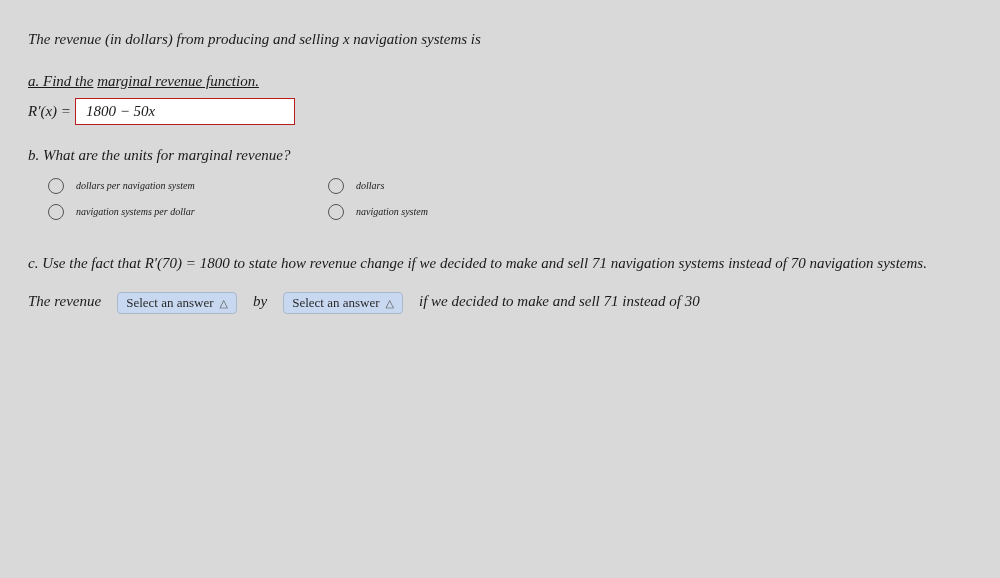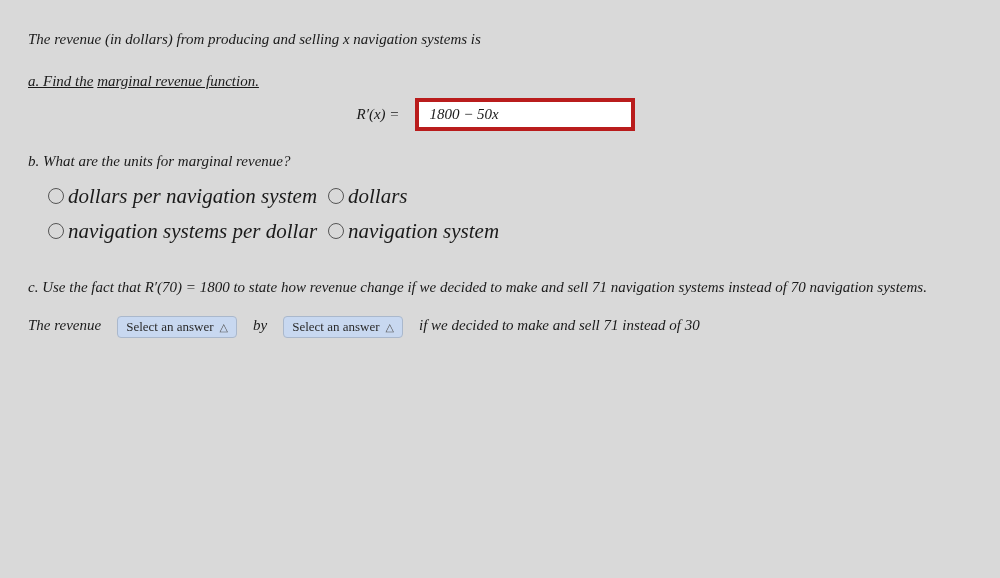--- a/index.html
+++ b/index.html
@@ -56,26 +56,25 @@
     .section-label span {
       text-decoration: underline;
       font-style: italic;
     }
 
     .answer-box {
       display: flex;
       align-items: center;
       font-size: 15px;
       font-style: italic;
-      gap: 12px;
-      justify-content: center;
+      gap: 0;
     }
 
     .answer-field {
-      border: 4px solid #b91c1c;
+      border: 1px solid #b91c1c;
       background: #fff;
       padding: 4px 10px;
       font-size: 15px;
       font-style: italic;
       font-family: Georgia, 'Times New Roman', serif;
       min-width: 220px;
       color: #1a1a1a;
     }
 
     .section-b {
@@ -93,22 +92,22 @@
       display: grid;
       grid-template-columns: 280px 280px;
       grid-template-rows: auto auto;
       gap: 10px 0;
       margin-left: 20px;
     }
 
     .radio-option {
       display: flex;
       align-items: center;
-      gap: 4px;
-      font-size: 21px;
+      gap: 12px;
+      font-size: 10px;
       font-style: italic;
       cursor: pointer;
     }
 
     .radio-circle {
       width: 16px;
       height: 16px;
       border-radius: 50%;
       border: 1.5px solid #555;
       background: transparent;

